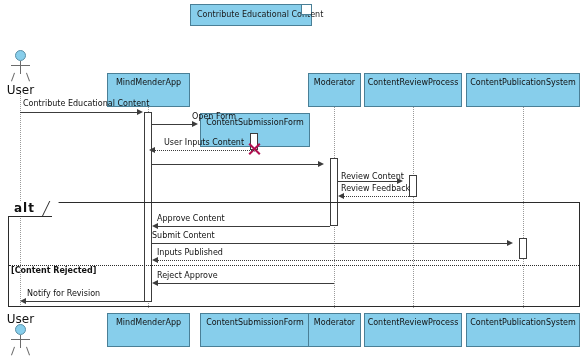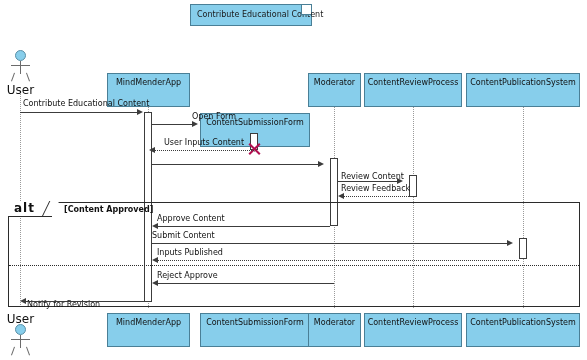--- a/index.html
+++ b/index.html
@@ -201,22 +201,22 @@
   <div class="activation" style="left:409px; top:175px; height:22px;"></div>
   <div class="activation" style="left:519px; top:238px; height:21px;"></div>
 
   <div class="destroy" style="left:247px; top:142px;">
     <i></i>
       <i></i>
   </div>
 
   <div class="frame" style="left:8px; top:202px; width:572px; height:105px;"></div>
   <div class="frame-tab" style="left:8px; top:202px; width:44px; height:15px;">alt</div>
-  <div class="guard" style="left:64px; top:205px;">[Content Approved]</div>
   <div class="frame-divider" style="left:9px; top:265px; width:570px;"></div>
+  <div class="guard" style="left:11px; top:266px;">[Content Rejected]</div>
 
   <div class="msg-label" style="left:23px; top:99px;">Contribute Educational Content</div>
   <div class="msg-line" style="left:20px; top:112px; width:118px;"></div>
   <div class="arrow-r" style="left:137px; top:108.5px;"></div>
 
   <div class="msg-label" style="left:152px; top:112px;margin-left:40px;">Open Form</div>
   <div class="msg-line" style="left:152px; top:124px; width:41px;"></div>
   <div class="arrow-r" style="left:192px; top:120.5px;"></div>
 
   <div class="msg-label" style="left:164px; top:138px;">User Inputs Content</div>
@@ -243,21 +243,21 @@
   <div class="arrow-r" style="left:507px; top:239.5px;"></div>
 
   <div class="msg-label" style="left:157px; top:248px;">Inputs Published</div>
   <div class="msg-line dashed" style="left:158px; top:260px; width:361px;"></div>
   <div class="arrow-l" style="left:152px; top:256.5px;"></div>
 
   <div class="msg-label" style="left:157px; top:271px;">Reject Approve</div>
   <div class="msg-line" style="left:158px; top:283px; width:176px;"></div>
   <div class="arrow-l" style="left:152px; top:279.5px;"></div>
 
-  <div class="msg-label" style="left:27px; top:289px;margin-top:11px;">Notify for Revision</div>
+  <div class="msg-label" style="left:27px; top:289px;">Notify for Revision</div>
   <div class="msg-line" style="left:26px; top:301px; width:118px;"></div>
   <div class="arrow-l" style="left:20px; top:297.5px;"></div>
 
   <div class="actor-label" style="left:0px; top:312px; width:41px;">User</div>
   <div class="actor-head" style="left:15px; top:324px;"></div>
   <div class="actor-line" style="left:20px; top:335px; width:1px; height:13px;"></div>
   <div class="actor-line" style="left:11px; top:339px; width:19px; height:1px;"></div>
   <div class="actor-line" style="left:14px; top:347px; width:1px; height:9px; transform:rotate(20deg); transform-origin:top right;"></div>
   <div class="actor-line" style="left:26px; top:347px; width:1px; height:9px; transform:rotate(-20deg); transform-origin:top left;"></div>
 

